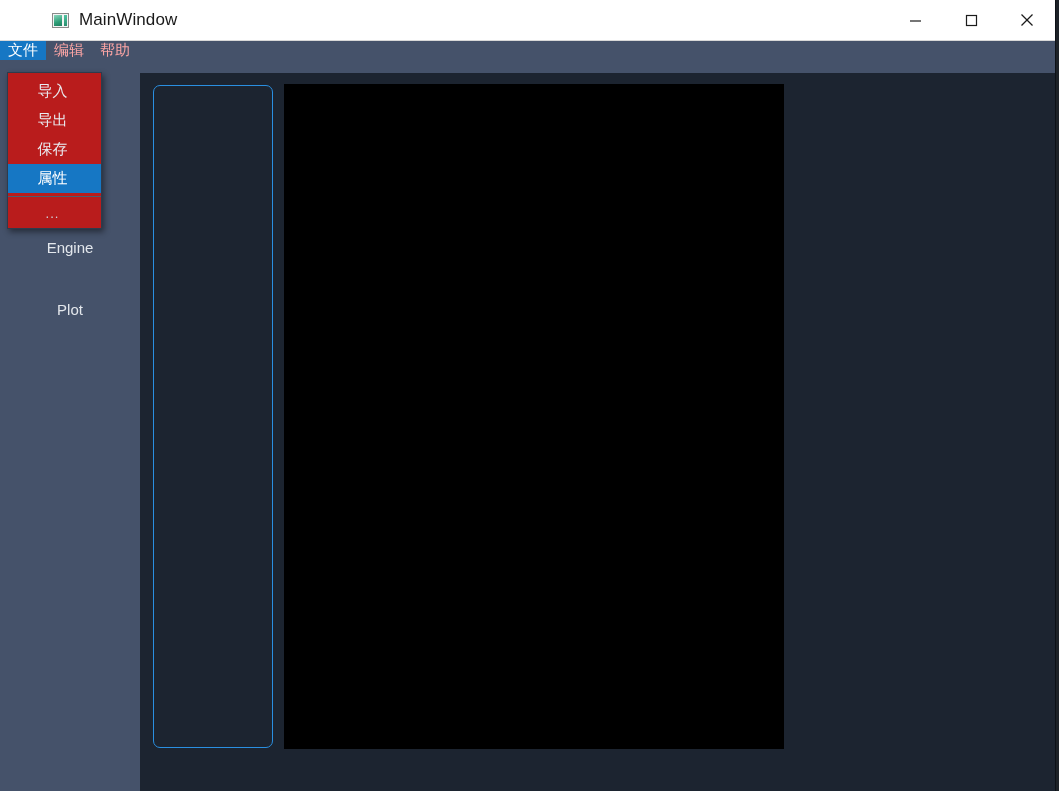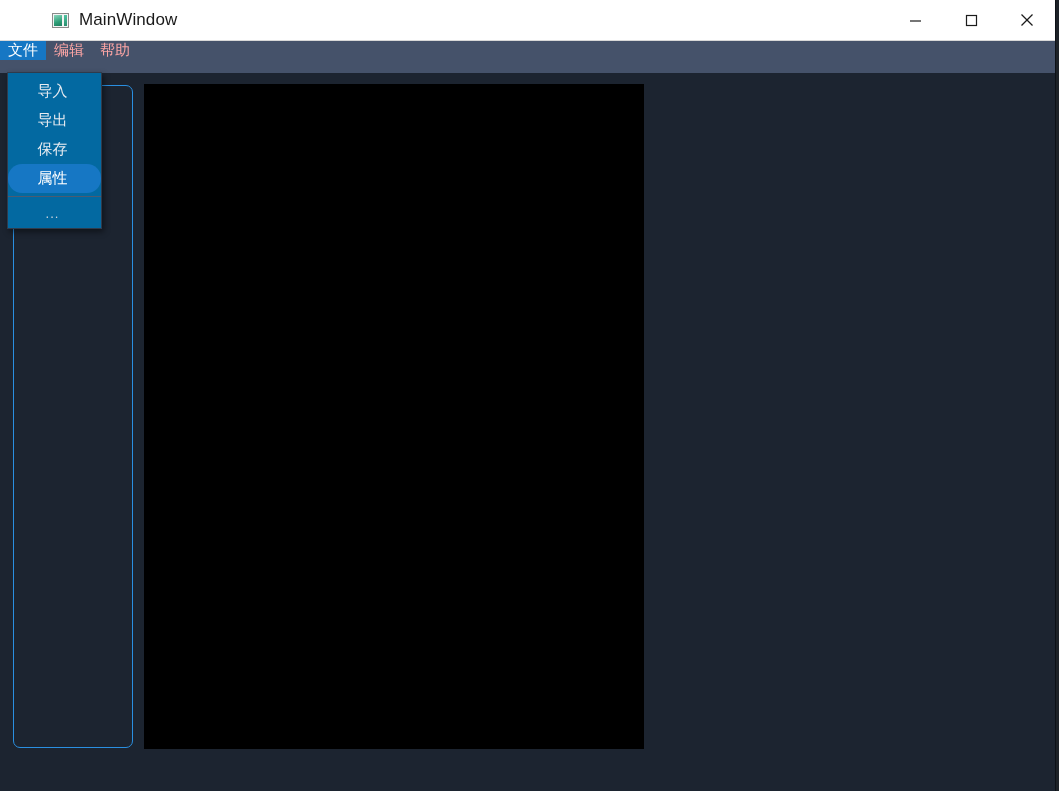--- a/index.html
+++ b/index.html
@@ -170,41 +170,40 @@
     height: 665px;
     background: #000000;
   }
 
   
   #dropdown {
     position: absolute;
     left: 7px;
     top: 72px;
     width: 95px;
-    background: #0369a1;
+    background: #b91c1c;
     border: 1px solid #2f3b4c;
     box-shadow: 2px 3px 6px rgba(0,0,0,0.45);
     padding: 4px 0 2px 0;
     z-index: 50;
     box-sizing: border-box;
   }
   .dd-item {
     height: 29px;
     display: flex;
     align-items: center;
     justify-content: center;
     font-size: 15px;
     color: #e9ecf1;
     cursor: default;
     padding-right: 4px;
   }
   .dd-item.sel {
     background: #1677c4;
     color: #ffffff;
-    border-radius: 14px;
   }
   .dd-item.more {
     font-size: 13px;
     letter-spacing: 1px;
     color: #cfd4dc;
     height: 26px;
   }
   .dd-sep {
     height: 1px;
     background: #4b5b70;
@@ -249,20 +248,25 @@
   </div>
 
   <div id="menubar">
     <div class="menu-item active">文件</div>
     <div class="menu-item">编辑</div>
     <div class="menu-item">帮助</div>
   </div>
 
   <div id="workspace">
 
+    <div id="sidebar">
+      <div class="side-label" id="side-label-render">Render</div>
+      <div class="side-label" id="side-label-engine">Engine</div>
+      <div class="side-label" id="side-label-plot">Plot</div>
+    </div>
 
     <div id="dark-area">
       <div id="left-panel"></div>
       <div id="viewport"></div>
     </div>
 
   </div>
 
   <div id="dropdown">
     <div class="dd-item">导入</div>

